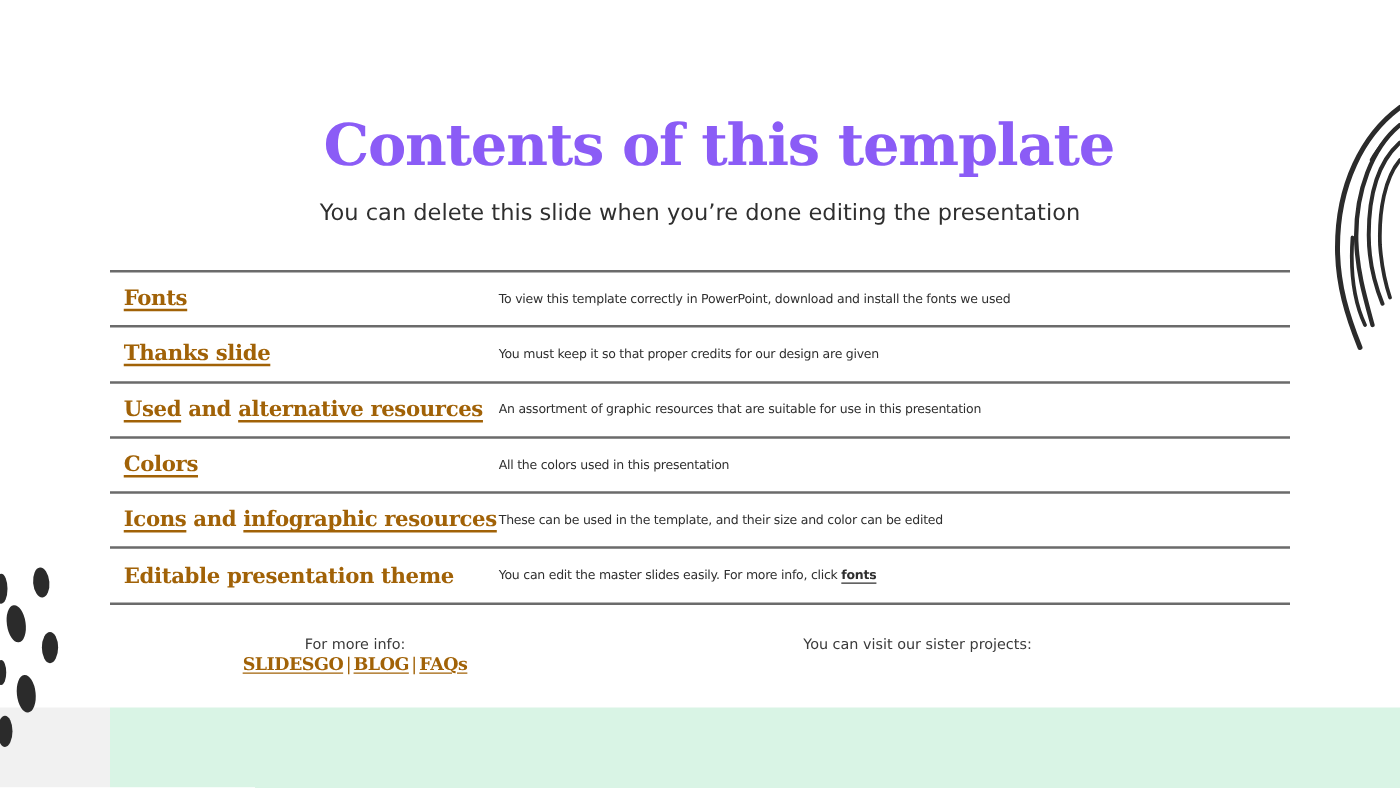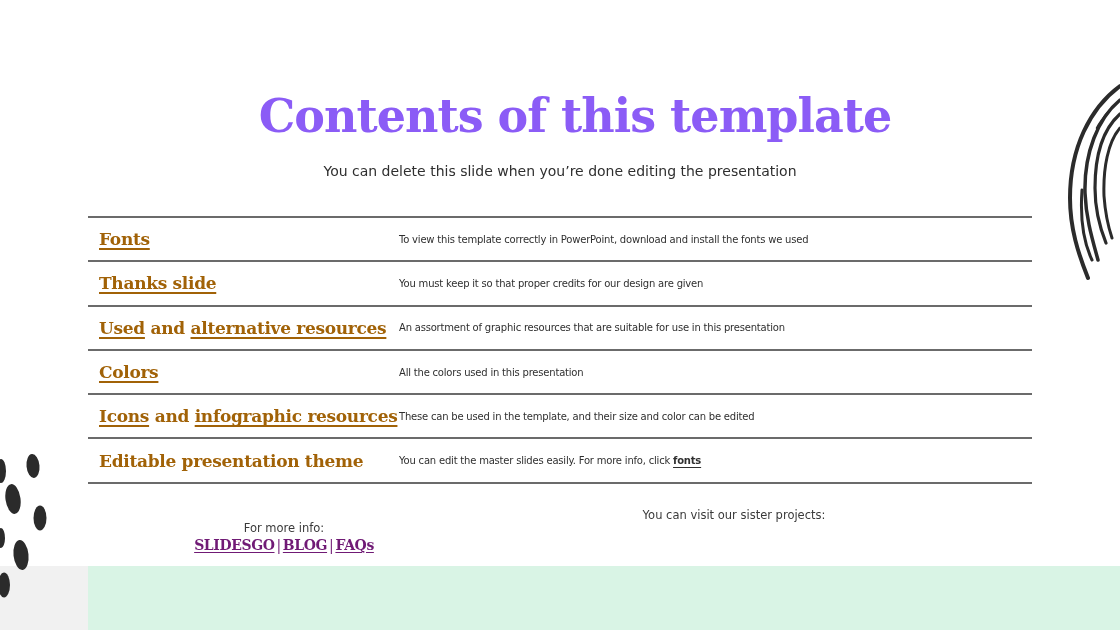--- a/index.html
+++ b/index.html
@@ -8,21 +8,21 @@
       background: #ffffff; color: #2f2f2f;
       font-family: "Liberation Sans", sans-serif;
     }
     .title {
       position: absolute; left: 0; top: 68px; width: 1120px; text-align: center;
       font-family: "DejaVu Serif", serif; font-weight: bold; font-size: 46px;
       letter-spacing: -1px; color: #8b5cf6; margin: 15px; line-height: 66px;
     }
     .subtitle {
       position: absolute; left: 0; top: 159px; width: 1120px; text-align: center;
-      font-family: "DejaVu Sans", sans-serif; font-size: 14px; color: #2f2f2f; line-height: 24px;
+      font-family: "DejaVu Sans", sans-serif; font-size: 18px; color: #2f2f2f; line-height: 24px;
     }
     .table {
       position: absolute; left: 88px; top: 216px; width: 944px;
       border-top: 2px solid #6b6b6b;
     }
     .row {
       display: flex; align-items: center; height: 42.3px;
       border-bottom: 2px solid #6b6b6b;
     }
     .cell-title {
@@ -34,21 +34,21 @@
     .cell-desc {
       flex: 1; font-family: "DejaVu Sans", sans-serif; font-size: 10px; color: #2f2f2f;
       white-space: nowrap; letter-spacing: -0.2px;
     }
     .cell-desc .here { font-weight: bold; text-decoration: underline; text-underline-offset: 3px; cursor: pointer; }
     .footer-block { position: absolute; text-align: center; }
     .footer-label {
       font-family: "DejaVu Sans", sans-serif; font-size: 11.5px; color: #3a3a3a; line-height: 14px;
     }
     .footer-links {
-      font-family: "DejaVu Serif", serif; font-weight: bold; font-size: 14px; color: #701a75; line-height: 20px;
+      font-family: "DejaVu Serif", serif; font-weight: bold; font-size: 14px; color: #a16207; line-height: 20px;
       letter-spacing: -0.4px; white-space: nowrap;
     }
     .footer-links .flink { text-decoration: underline; text-underline-offset: 2px; cursor: pointer; }
     .footer-links .sep { font-weight: normal; padding: 0 2px; }
     .band-grey { position: absolute; left: 0; top: 566px; width: 88px; height: 64px; background: #f1f1f1; }
     .band-green { position: absolute; left: 88px; top: 566px; width: 1032px; height: 64px; background: #d9f4e5; }
     .deco { position: absolute; }
   </style>
 </head>
 <body>
@@ -90,21 +90,21 @@
   <div class="row">
     <div class="cell-title">
       <span>Editable presentation theme</span>
     </div>
     <div class="cell-desc">
       <span style="white-space:pre">You can edit the master slides easily. For more info, click </span><span class="here">fonts</span>
     </div>
   </div>
 </div>
 
-<div class="footer-block" style="left:184px; top:508px; width:200px;margin-top:13px;">
+<div class="footer-block" style="left:184px; top:508px; width:200px;">
   <div class="footer-label">For more info:</div>
   <div class="footer-links">
     <span class="flink">SLIDESGO</span><span class="sep">|</span><span class="flink">BLOG</span><span class="sep">|</span><span class="flink">FAQs</span>
   </div>
 </div>
 
 <div class="footer-block" style="left:524px; top:508px; width:420px;">
   <div class="footer-label">You can visit our sister projects:</div>
 </div>
 

